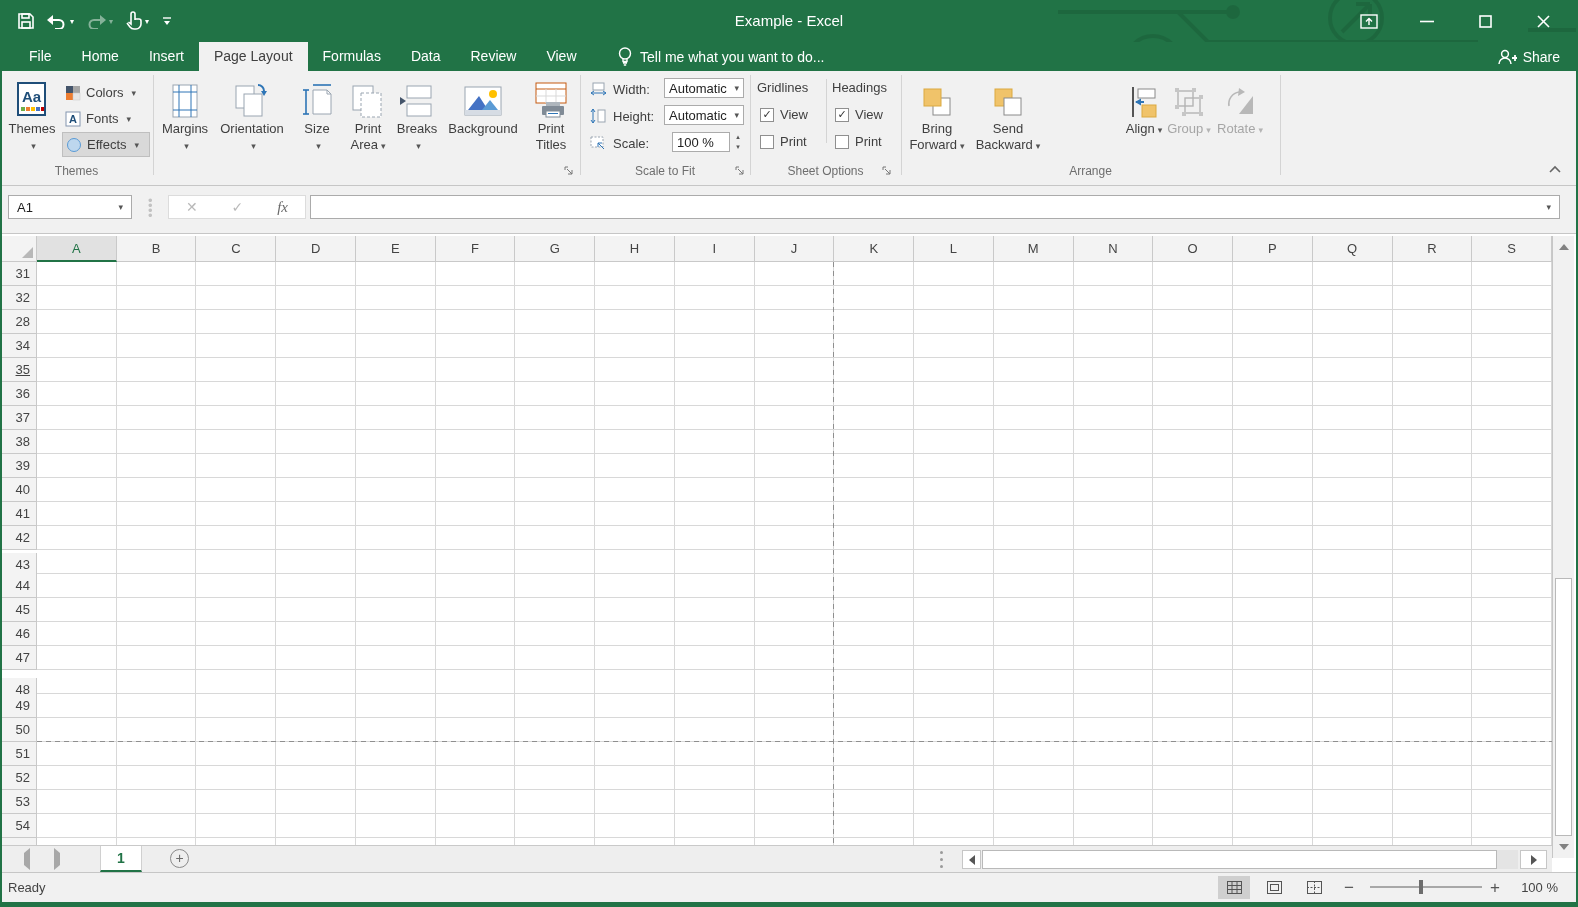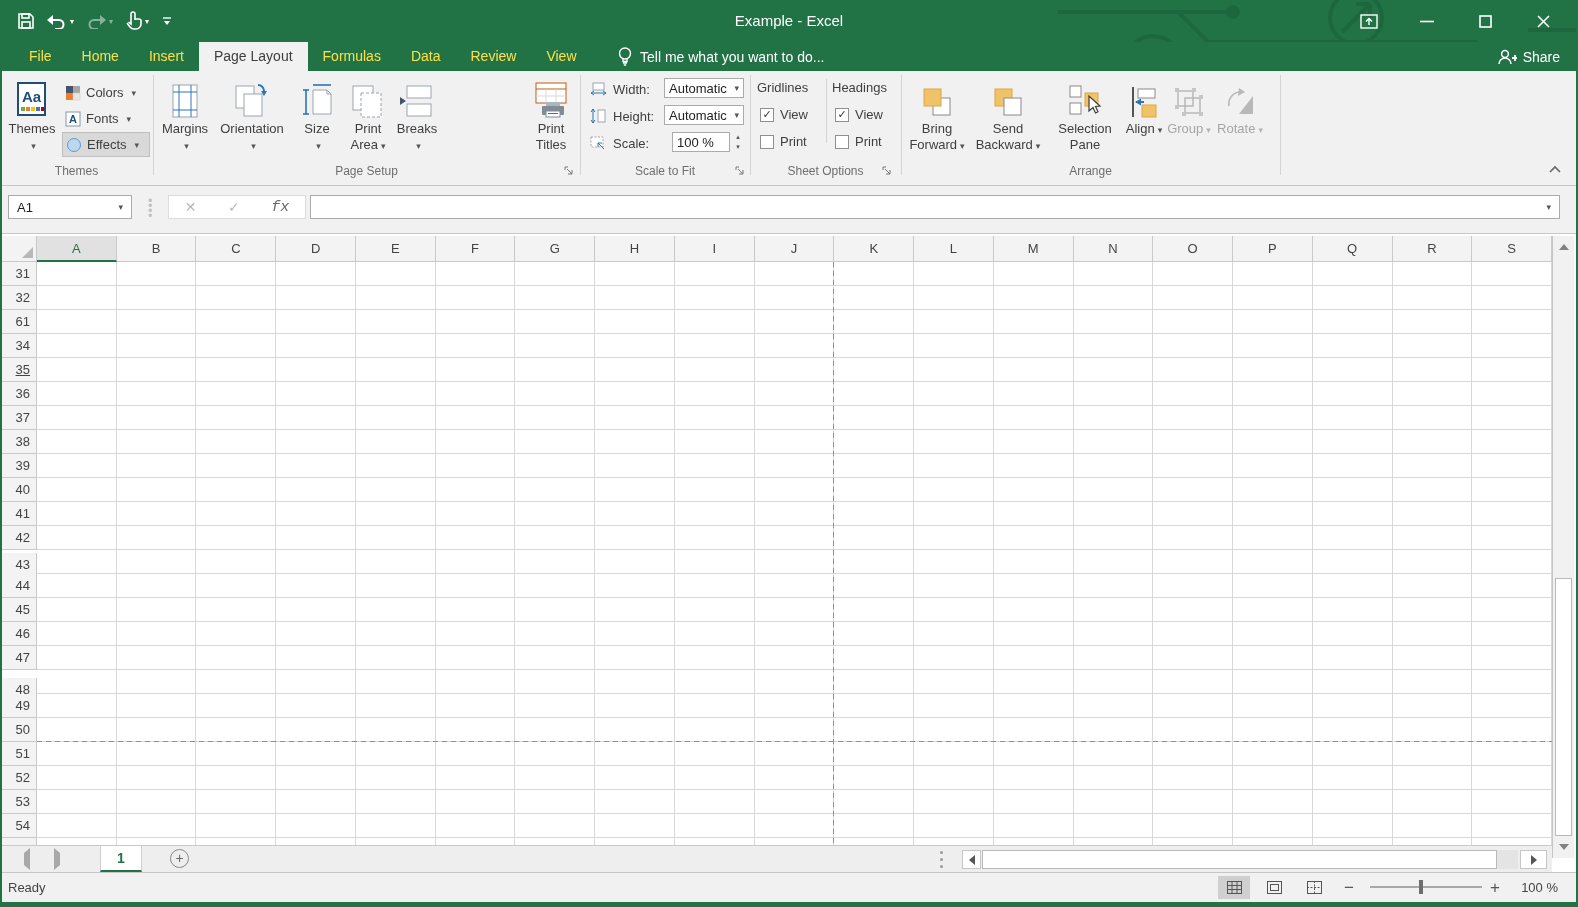--- a/index.html
+++ b/index.html
@@ -12,21 +12,21 @@
   .qat{position:absolute;left:14px;top:0;height:42px;display:flex;align-items:center;gap:6px;color:#fff;}
   .qbtn{display:flex;align-items:center;gap:3px;padding:2px 3px;}
   .qbtn svg{display:block}
   .qcaret{font-size:8px;color:#fff;}
   .disabled-q{opacity:.45;}
   .wtitle{position:absolute;left:0;top:0;width:100%;height:42px;line-height:42px;text-align:center;
           color:#fff;font-size:15px;pointer-events:none;}
   .wctl{position:absolute;top:0;height:42px;width:46px;display:flex;align-items:center;justify-content:center;color:#fff;}
   
   #tabstrip{display:flex;align-items:stretch;height:29px;padding-left:14px;}
-  .tab{padding:0 15px;line-height:29px;color:#fde047;font-size:14px;white-space:nowrap;}
+  .tab{padding:0 15px;line-height:29px;color:#ffffff;font-size:14px;white-space:nowrap;}
   .tab.active{background:#f1f1f1;color:#404040;}
   .tellme{position:absolute;left:618px;top:0;height:29px;display:flex;align-items:center;gap:8px;color:#fff;font-size:14px;}
   .share{position:absolute;right:18px;top:3px;height:24px;display:flex;align-items:center;gap:6px;color:#fff;font-size:14px;}
   
   .ribbon{position:absolute;left:0;top:71px;width:1578px;height:115px;background:#f1f1f1;border-bottom:1px solid #c6c6c6;box-sizing:border-box;}
   .rsep{position:absolute;top:4px;height:100px;width:1px;background:#d4d4d4;}
   .rgl{position:absolute;top:92px;height:16px;font-size:12px;color:#6e6e6e;text-align:center;line-height:16px;}
   .launcher{position:absolute;top:95px;width:11px;height:11px;}
   .bigbtn{position:absolute;top:5px;height:92px;display:flex;flex-direction:column;align-items:center;
           font-size:13px;color:#3f3f3f;text-align:center;}
@@ -101,21 +101,21 @@
   .statusbar{position:absolute;left:0;top:872px;width:1578px;height:30px;background:#f1f1f1;border-top:1px solid #c6c6c6;box-sizing:border-box;}
   .ready{position:absolute;left:8px;top:0;line-height:29px;font-size:13px;color:#444;}
   .viewbtn{position:absolute;top:3px;width:32px;height:23px;display:flex;align-items:center;justify-content:center;}
   .viewbtn.active{background:#cfcfcf;}
   .zoomglyph{position:absolute;top:0;line-height:29px;font-size:17px;color:#555;}
   .ztrack{position:absolute;left:1370px;top:13px;width:112px;height:2px;background:#a8a8a8;}
   .zhandle{position:absolute;left:1419px;top:7px;width:4px;height:14px;background:#6d6d6d;}
   .zlabel{position:absolute;left:1506px;top:0;width:52px;line-height:29px;font-size:13px;color:#444;text-align:right;}
   .bottomedge{position:absolute;left:0;top:902px;width:1578px;height:5px;background:#217346;}
   .sideedge{position:absolute;top:0;width:2px;height:907px;background:#217346;z-index:40;}
-  .fx{font-family:Liberation Mono, monospace;font-style:italic;font-size:15px;color:#6a6a6a;}
+  .fx{font-family:Liberation Serif, serif;font-style:italic;font-size:15px;color:#6a6a6a;}
   .dimmark{color:#b9b9b9;font-size:14px;}
   .vdots{color:#c2c2c2;font-size:13px;letter-spacing:0;line-height:5px;}
 </style>
 </head>
 <body>
 
 <div id="app">
 
   <div class="titlebar">
     <svg class="deco" width="520" height="71" style="top:0;right:0;opacity:.55">
@@ -332,37 +332,48 @@
     <div class="bigbtn" style="left:394px;width:46px">
       <span class="bicon">
         <svg width="36" height="34" viewBox="0 0 36 34">
           <rect x="8" y="2" width="24" height="12" fill="#fff" stroke="#9aa5b1"></rect>
           <rect x="8" y="20" width="24" height="12" fill="#fff" stroke="#9aa5b1"></rect>
           <polygon points="1,13 7,17 1,21" fill="#44546a"></polygon>
         </svg>
       </span>
       <span class="btext"><span>Breaks</span><br><span class="caret">▾</span></span>
     </div>
+    <div class="bigbtn" style="left:442px;width:82px">
+      <span class="bicon">
+        <svg width="38" height="32" viewBox="0 0 38 32">
+          <rect x="1" y="1" width="36" height="28" fill="#fff" stroke="#9aa5b1"></rect>
+          <rect x="1" y="24" width="36" height="5" fill="#d6dce4"></rect>
+          <polygon points="4,24 15,10 24,24" fill="#4472c4"></polygon>
+          <polygon points="18,24 26,14 34,24" fill="#5b9bd5"></polygon>
+          <circle cx="29" cy="8" r="4" fill="#ffc000"></circle>
+        </svg>
+      </span>
+      <span class="btext"><span>Background</span></span>
+    </div>
     <div class="bigbtn" style="left:526px;width:50px">
       <span class="bicon">
         <svg width="34" height="36" viewBox="0 0 34 36">
           <rect x="2" y="1" width="30" height="20" fill="#fff" stroke="#c55a11"></rect>
           <line x1="2" y1="7" x2="32" y2="7" stroke="#c55a11"></line>
           <line x1="2" y1="14" x2="32" y2="14" stroke="#d9d9d9"></line>
           <line x1="12" y1="7" x2="12" y2="21" stroke="#d9d9d9"></line>
           <line x1="22" y1="7" x2="22" y2="21" stroke="#d9d9d9"></line>
           <rect x="8" y="24" width="22" height="9" rx="1" fill="#808b96"></rect>
           <rect x="12" y="20" width="14" height="4" fill="#aeb6bd"></rect>
           <rect x="12" y="29" width="14" height="6" fill="#fff" stroke="#808b96"></rect>
           <line x1="14" y1="31.5" x2="24" y2="31.5" stroke="#2e75b6"></line>
         </svg>
       </span>
       <span class="btext"><span>Print Titles</span></span>
     </div>
-    <div class="rgl" style="left:153px;width:427px">Page Setup</div>
     <svg class="launcher" style="left:564px" viewBox="0 0 11 11">
       <g stroke="#777" fill="none">
           <path d="M1 4 V1 H4 M3 3 L8 8 M8 4 V8 H4"></path>
         </g>
       </svg>
     <div class="rsep" style="left:580px"></div>
 
     <div class="sfrow" style="left:590px;top:7px">
       <svg width="17" height="14" viewBox="0 0 17 14">
         <rect x="3" y="1" width="11" height="7" fill="#fff" stroke="#9aa5b1"></rect>
@@ -444,31 +455,20 @@
       <span class="btext"><span>Bring Forward</span><span class="caret">▾</span></span>
     </div>
     <div class="bigbtn" style="left:970px;width:76px">
       <span class="bicon">
         <svg width="32" height="32" viewBox="0 0 32 32">
           <rect x="3" y="3" width="17" height="17" fill="#f0c36a" stroke="#dba940"></rect>
           <rect x="12" y="12" width="17" height="17" fill="#fff" stroke="#8a8a8a"></rect>
         </svg>
       </span>
       <span class="btext"><span>Send Backward</span><span class="caret">▾</span></span>
-    </div>
-    <div class="bigbtn" style="left:1046px;width:78px">
-      <span class="bicon">
-        <svg width="34" height="34" viewBox="0 0 34 34">
-          <rect x="2" y="2" width="11" height="11" fill="#fff" stroke="#8a8a8a"></rect>
-          <rect x="2" y="19" width="11" height="11" fill="#fff" stroke="#8a8a8a"></rect>
-          <rect x="17" y="9" width="13" height="13" fill="#f0c36a" stroke="#dba940"></rect>
-          <polygon points="21,12 21,27 25,23.5 27.5,29 30,27.8 27.5,22.5 32,22" fill="#fff" stroke="#3b3b3b" stroke-width="1.2"></polygon>
-        </svg>
-      </span>
-      <span class="btext"><span>Selection Pane</span></span>
     </div>
     <div class="bigbtn" style="left:1124px;width:40px">
       <span class="bicon">
         <svg width="30" height="32" viewBox="0 0 30 32">
           <line x1="4" y1="1" x2="4" y2="31" stroke="#555" stroke-width="2"></line>
           <rect x="9" y="3" width="17" height="9" fill="#fff" stroke="#8a8a8a"></rect>
           <path d="M7 16 h8" stroke="#2e75b6" stroke-width="2"></path>
           <polygon points="6,16 12,12.5 12,19.5" fill="#2e75b6"></polygon>
           <rect x="13" y="19" width="14" height="12" fill="#f0c36a" stroke="#dba940"></rect>
         </svg>
@@ -548,21 +548,21 @@
         <div class="colh" style="left: 1036.58px; width: 79.7368px;">N</div>
         <div class="colh" style="left: 1116.32px; width: 79.7368px;">O</div>
         <div class="colh" style="left: 1196.05px; width: 79.7368px;">P</div>
         <div class="colh" style="left: 1275.79px; width: 79.7368px;">Q</div>
         <div class="colh" style="left: 1355.53px; width: 79.7368px;">R</div>
         <div class="colh" style="left: 1435.26px; width: 79.7368px;">S</div>
       </div>
     <div id="rowheads">
         <div class="rowh" style="top: 0px;">31</div>
         <div class="rowh" style="top: 24px;">32</div>
-        <div class="rowh" style="top: 48px;">61</div>
+        <div class="rowh" style="top: 48px;">28</div>
         <div class="rowh" style="top: 72px;">34</div>
         <div class="rowh" style="top: 96px; text-decoration: underline;">35</div>
         <div class="rowh" style="top: 120px;">36</div>
         <div class="rowh" style="top: 144px;">37</div>
         <div class="rowh" style="top: 168px;">38</div>
         <div class="rowh" style="top: 192px;">39</div>
         <div class="rowh" style="top: 216px;">40</div>
         <div class="rowh" style="top: 240px;">41</div>
         <div class="rowh" style="top: 264px;">42</div>
         <div class="rowh" style="top: 291px;">43</div>

